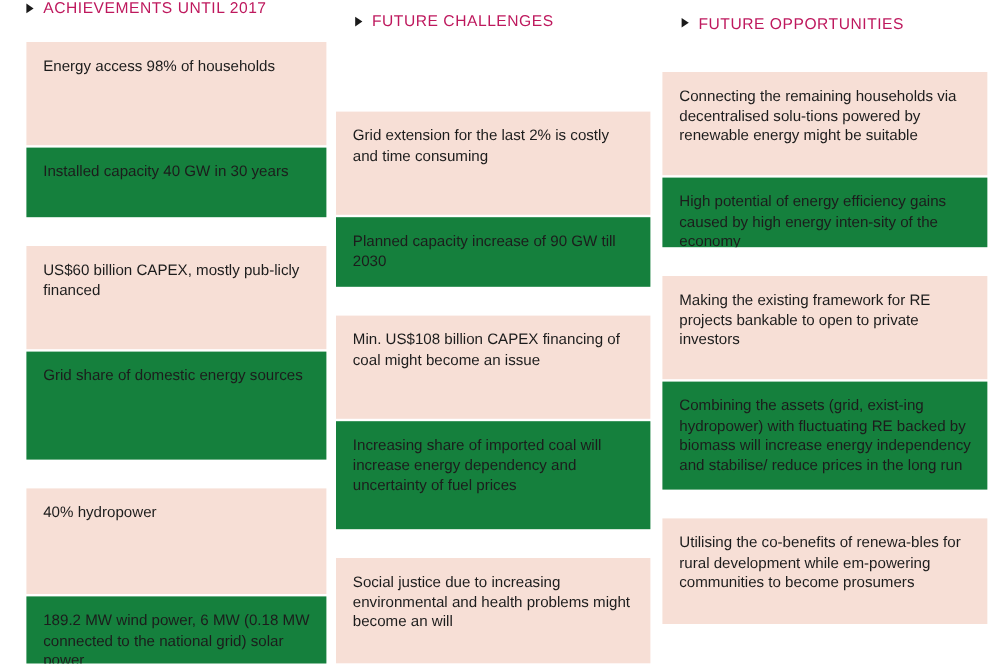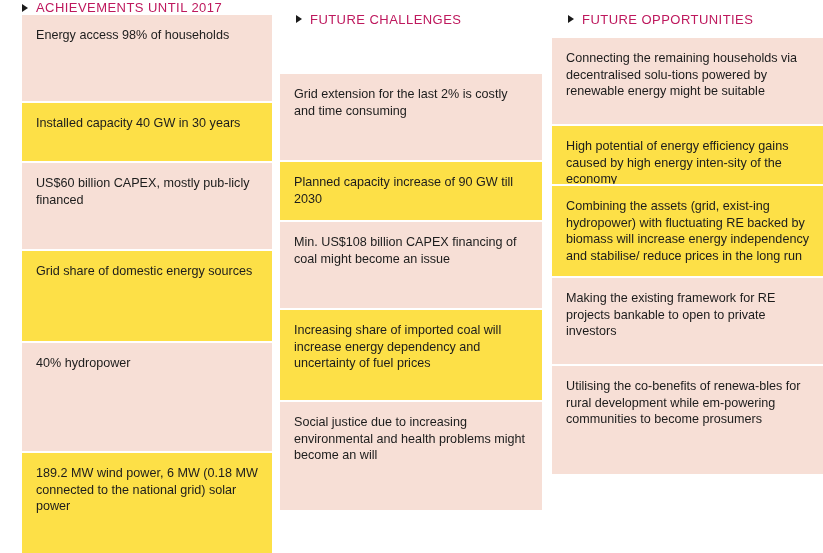--- a/index.html
+++ b/index.html
@@ -87,33 +87,33 @@
     box-sizing: border-box;
     padding: 12px 14px 10px 14px;
     font-size: 12.6px;
     line-height: 16.6px;
     color: #1c1c1c;
     overflow: hidden;
     margin-bottom: 2px;
   }
   .cell:last-child { margin-bottom: 0; }
 
-  .cell.pink { background: #f7dfd6; }
-  .cell.gray { background: #fde047; }
+  .cell.pink { background: #f7dfd6; margin-top: 22px; }
+  .cell.gray { background: #15803d; }
 
   .cell p {
     margin: 0;
   }
 
   
   .r0 { height: 86px; }
   .r1 { height: 58px; }
   .r2 { height: 86px; }
   .r3 { height: 90px; }
-  .r4 { height: 108px; }
+  .r4 { height: 88px; }
   .r5 { height: 100px; }
 </style>
 </head>
 <body>
 
 <div id="table-wrap">
   <div class="columns">
 
     <div class="column col-0">
       <div class="col-header">
@@ -171,25 +171,25 @@
         <span class="arrow-icon"></span>
         <span class="col-title">FUTURE OPPORTUNITIES</span>
       </div>
       <div class="cells">
         <div class="cell pink r0">
             <p>Connecting the remaining households via decentralised solu-tions powered by renewable energy might be suitable</p>
           </div>
         <div class="cell gray r1">
             <p>High potential of energy efficiency gains caused by high energy inten-sity of the economy</p>
           </div>
+        <div class="cell pink r2">
+            <p>Making the existing framework for RE projects bankable to open to private investors</p>
+          </div>
         <div class="cell gray r3">
             <p>Combining the assets (grid, exist-ing hydropower) with fluctuating RE backed by biomass will increase energy independency and stabilise/ reduce prices in the long run</p>
-          </div>
-        <div class="cell pink r2">
-            <p>Making the existing framework for RE projects bankable to open to private investors</p>
           </div>
         <div class="cell pink r4">
             <p>Utilising the co-benefits of renewa-bles for rural development while em-powering communities to become prosumers</p>
           </div>
       </div>
     </div>
 
   </div>
 </div>
 

